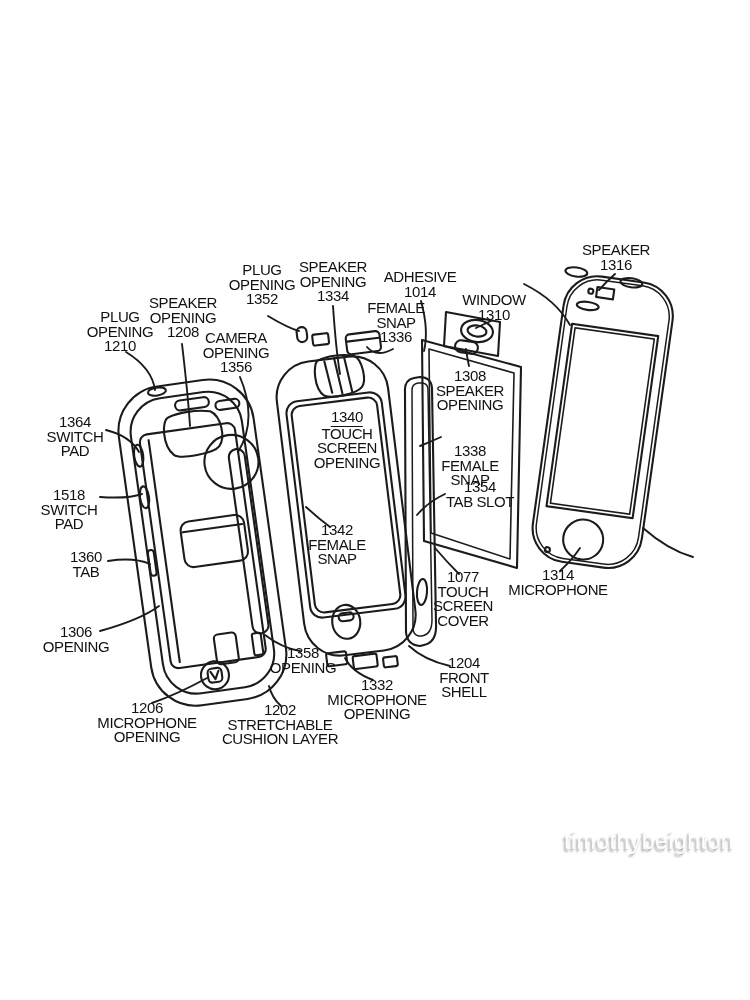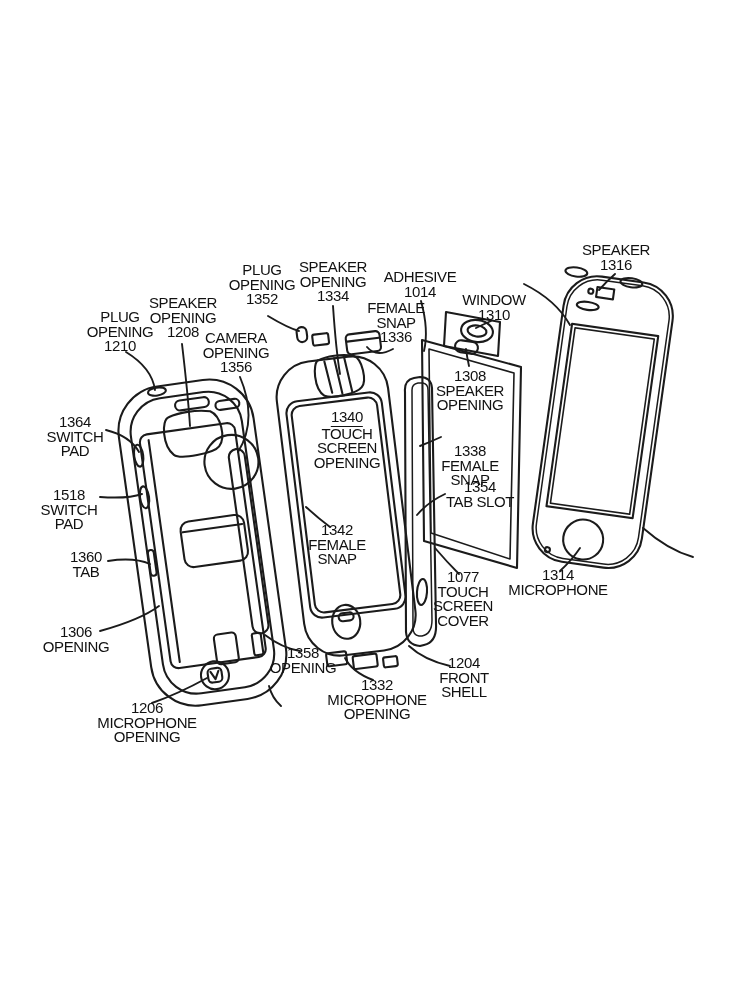--- a/index.html
+++ b/index.html
@@ -154,20 +154,23 @@
   <div class="lbl" style="left:69px;top:488px">1518
 SWITCH
 PAD</div>
   <div class="lbl" style="left:86px;top:550px">1360
 TAB</div>
   <div class="lbl" style="left:76px;top:625px">1306
 OPENING</div>
   <div class="lbl" style="left:147px;top:701px">1206
 MICROPHONE
 OPENING</div>
+  <div class="lbl" style="left:280px;top:703px">1202
+STRETCHABLE
+CUSHION LAYER</div>
   <div class="lbl" style="left:303px;top:646px">1358
 OPENING</div>
   <div class="lbl" style="left:377px;top:678px">1332
 MICROPHONE
 OPENING</div>
   <div class="lbl" style="left:464px;top:656px">1204
 FRONT
 SHELL</div>
   <div class="lbl" style="left:463px;top:570px">1077
 TOUCH
@@ -185,13 +188,14 @@
 SNAP</div>
   <div class="lbl" style="left:470px;top:369px">1308
 SPEAKER
 OPENING</div>
   <div class="lbl" style="left:470px;top:444px">1338
 FEMALE
 SNAP</div>
   <div class="lbl" style="left:480px;top:480px">1354
 TAB SLOT</div>
 
+  <div class="watermark">timothybeighton</div>
 </div>
 
 </body></html>

